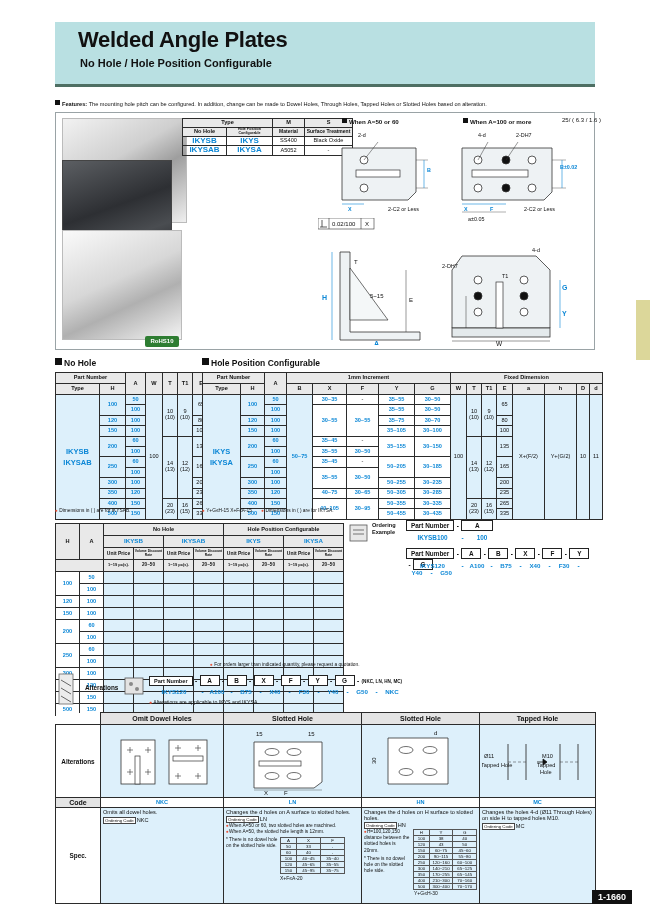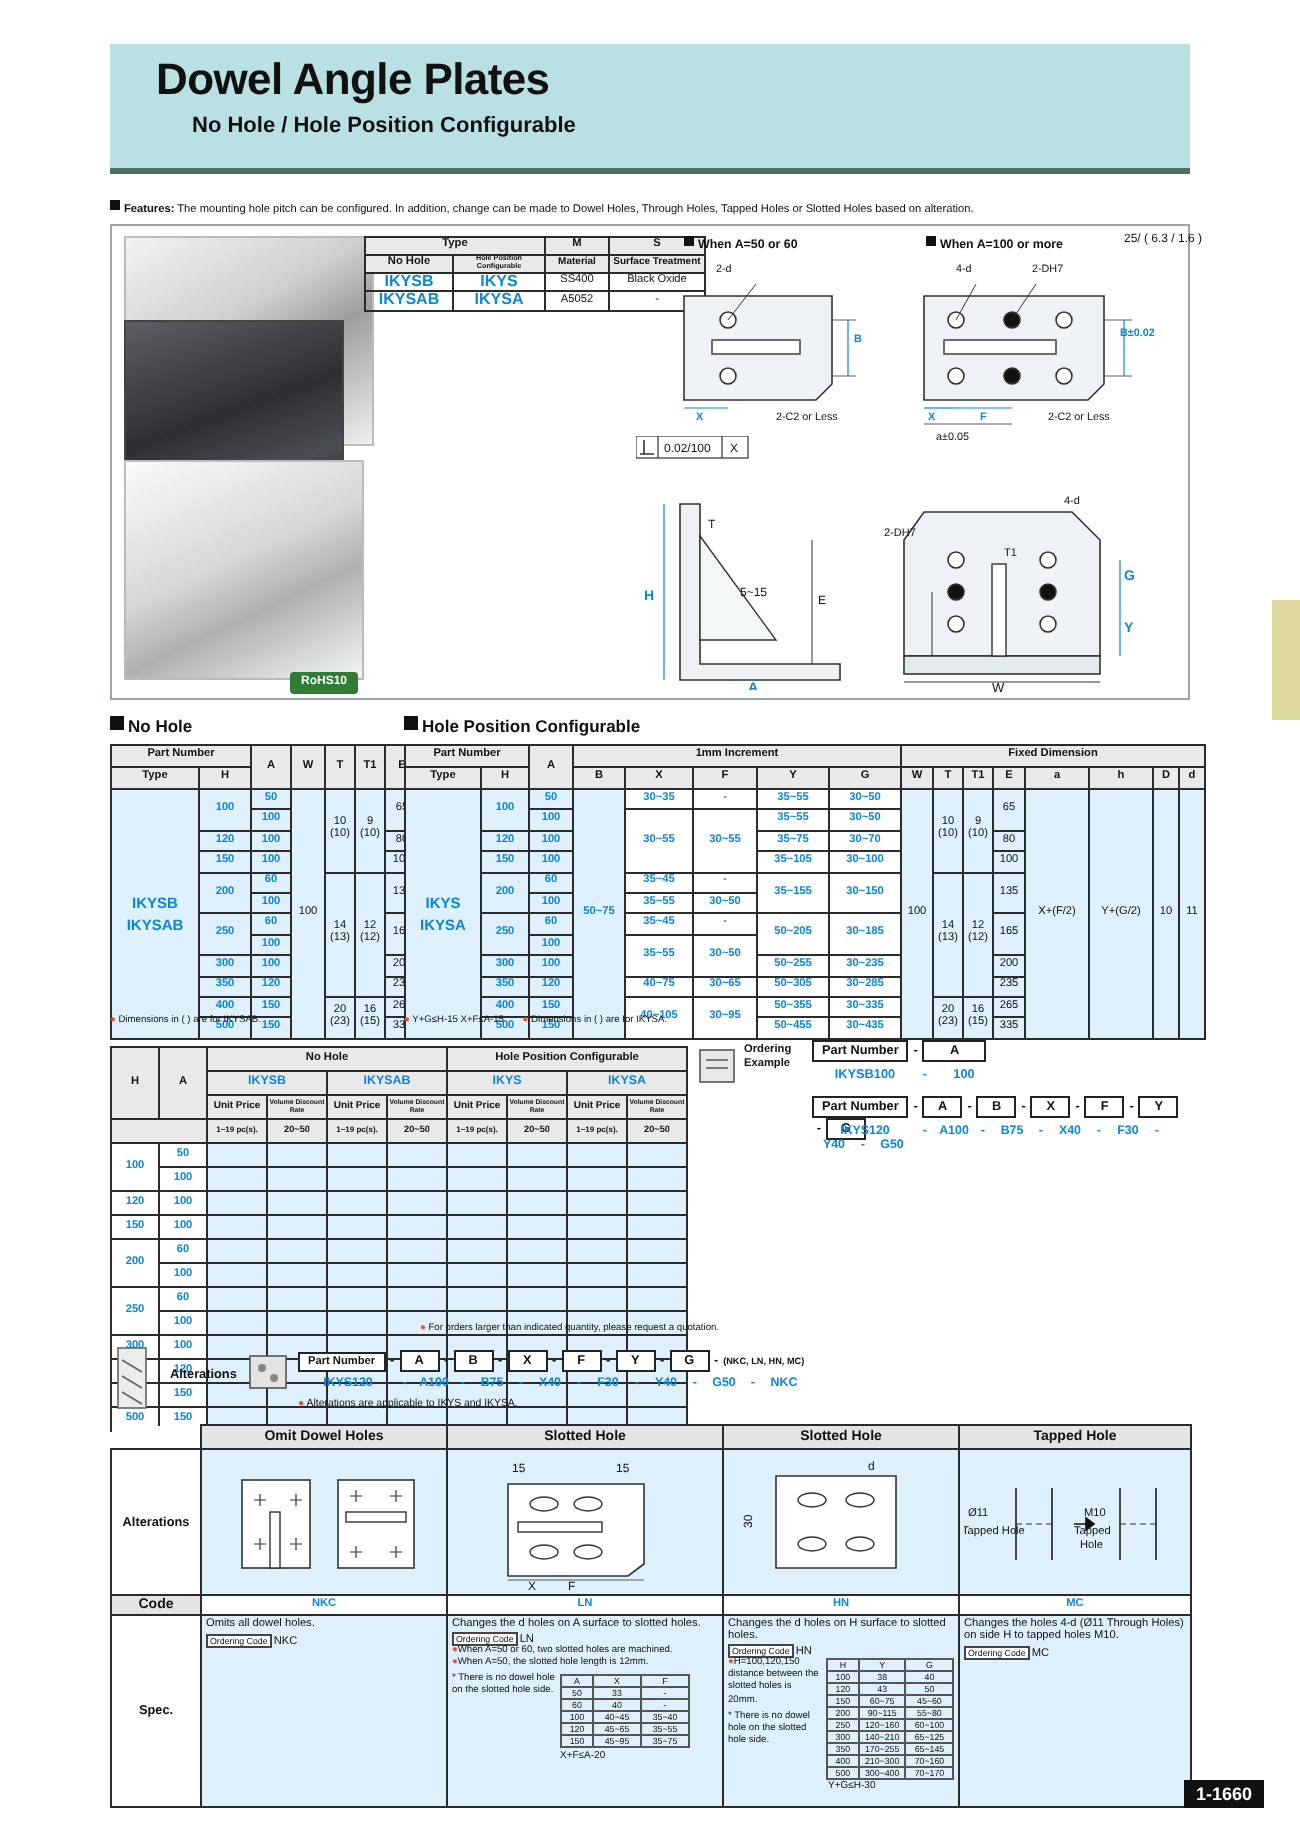--- a/index.html
+++ b/index.html
@@ -22,21 +22,21 @@
   }
   .hdr-rule {
     position:absolute; left:55px; top:84px; width:540px; height:3px;
     background:#4e6f63;
   }
   .hdr-title {
     position:absolute; left:78px; top:27px;
     font-size:22px; font-weight:bold; letter-spacing:-0.3px; color:#111;
   }
   .hdr-sub {
-    position:absolute; left:96px; top:57px;
+    position:absolute; left:80px; top:57px;
     font-size:11px; font-weight:bold; color:#111;
   }
 
   
   .features { position:absolute; left:55px; top:100px; width:545px; font-size:5.6px; }
   .sq { display:inline-block; width:5px; height:5px; background:#111; margin-right:2px; vertical-align:1px;}
   .feat-lbl { font-weight:bold; }
 
   
   .specbox { position:absolute; left:55px; top:112px; width:540px; height:238px;
@@ -115,21 +115,21 @@
 
   .mini td { border:0.5px solid #555; font-size:4.4px; padding:0 1px; text-align:center; }
 </style>
 </head>
 <body>
 
 <div class="page">
 
   <div class="hdr-band"></div>
   <div class="hdr-rule"></div>
-  <div class="hdr-title">Dowel Angle Plates</div>
+  <div class="hdr-title">Welded Angle Plates</div>
   <div class="hdr-sub">No Hole / Hole Position Configurable</div>
 
   <div class="features">
     <span class="sq"></span><span class="feat-lbl">Features:</span>
     <span>The mounting hole pitch can be configured. In addition, change can be made to Dowel Holes, Through Holes, Tapped Holes or Slotted Holes based on alteration.</span>
   </div>
 
   <div class="specbox"></div>
 
   <div class="photo ph1"></div>

